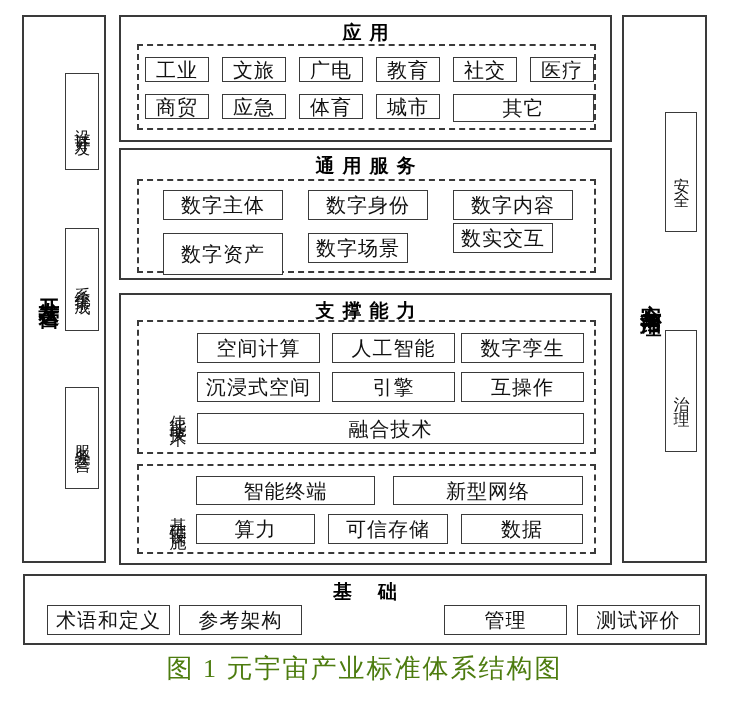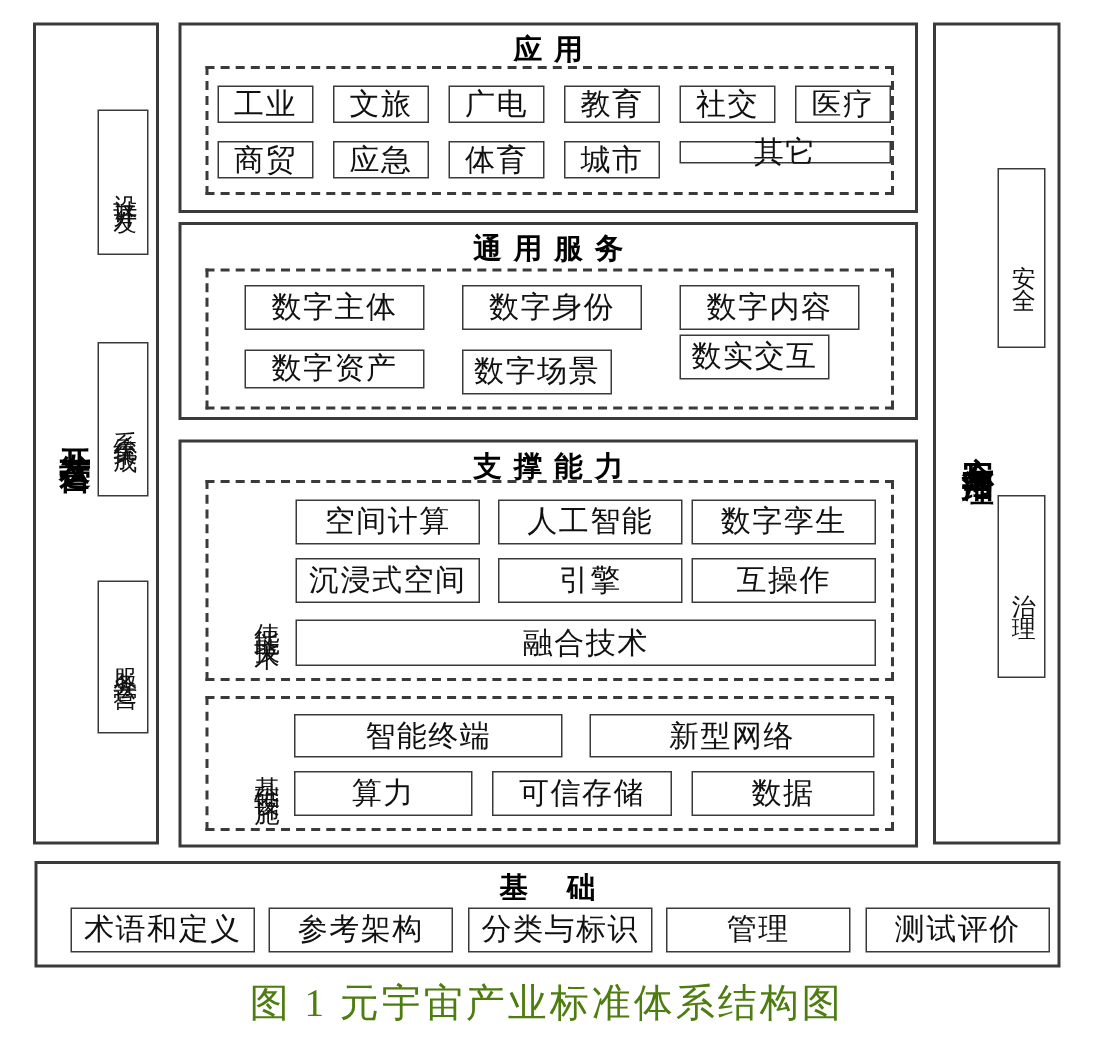--- a/index.html
+++ b/index.html
@@ -73,30 +73,30 @@
     <div class="chip" style="left:24px;top:40px;width:64px;height:25px">工业</div>
     <div class="chip" style="left:101px;top:40px;width:64px;height:25px">文旅</div>
     <div class="chip" style="left:178px;top:40px;width:64px;height:25px">广电</div>
     <div class="chip" style="left:255px;top:40px;width:64px;height:25px">教育</div>
     <div class="chip" style="left:332px;top:40px;width:64px;height:25px">社交</div>
     <div class="chip" style="left:409px;top:40px;width:64px;height:25px">医疗</div>
     <div class="chip" style="left:24px;top:77px;width:64px;height:25px">商贸</div>
     <div class="chip" style="left:101px;top:77px;width:64px;height:25px">应急</div>
     <div class="chip" style="left:178px;top:77px;width:64px;height:25px">体育</div>
     <div class="chip" style="left:255px;top:77px;width:64px;height:25px">城市</div>
-    <div class="chip" style="left:332px;top:77px;width:141px;height:15px">其它</div>
+    <div class="chip" style="left:332px;top:77px;width:141px;height:28px">其它</div>
   </div>
 
   <div class="sec" style="left:119px;top:148px;width:493px;height:132px">
     <div class="sec-title">通用服务</div>
     <div class="dash" style="left:16px;top:29px;width:459px;height:94px"></div>
     <div class="chip" style="left:42px;top:40px;width:120px;height:30px">数字主体</div>
     <div class="chip" style="left:187px;top:40px;width:120px;height:30px">数字身份</div>
     <div class="chip" style="left:332px;top:40px;width:120px;height:30px">数字内容</div>
-    <div class="chip" style="left:42px;top:83px;width:120px;height:26px">数字资产</div>
+    <div class="chip" style="left:42px;top:83px;width:120px;height:42px">数字资产</div>
     <div class="chip" style="left:187px;top:83px;width:100px;height:30px">数字场景</div>
     <div class="chip" style="left:332px;top:73px;width:100px;height:30px">数实交互</div>
   </div>
 
   <div class="sec" style="left:119px;top:293px;width:493px;height:272px">
     <div class="sec-title">支撑能力</div>
 
     <div class="dash" style="left:16px;top:25px;width:459px;height:134px"></div>
     <div class="vlabel" style="left:44px;top:66px;width:26px;height:92px">使能技术</div>
     <div class="chip" style="left:76px;top:38px;width:123px;height:30px">空间计算</div>
@@ -113,20 +113,19 @@
     <div class="chip" style="left:272px;top:181px;width:190px;height:29px">新型网络</div>
     <div class="chip" style="left:75px;top:219px;width:119px;height:30px">算力</div>
     <div class="chip" style="left:207px;top:219px;width:120px;height:30px">可信存储</div>
     <div class="chip" style="left:340px;top:219px;width:122px;height:30px">数据</div>
   </div>
 
   <div class="sec" style="left:23px;top:574px;width:684px;height:71px">
     <div class="sec-title band-title">基础</div>
     <div class="chip" style="left:22px;top:29px;width:123px;height:30px">术语和定义</div>
     <div class="chip" style="left:154px;top:29px;width:123px;height:30px">参考架构</div>
-    <div class="chip" style="left:287px;top:29px;width:123px;height:30px">分类与标识</div>
     <div class="chip" style="left:419px;top:29px;width:123px;height:30px">管理</div>
     <div class="chip" style="left:552px;top:29px;width:123px;height:30px">测试评价</div>
   </div>
 
   <div class="caption">图 1 元宇宙产业标准体系结构图</div>
 
 </div>
 
 </body></html>

